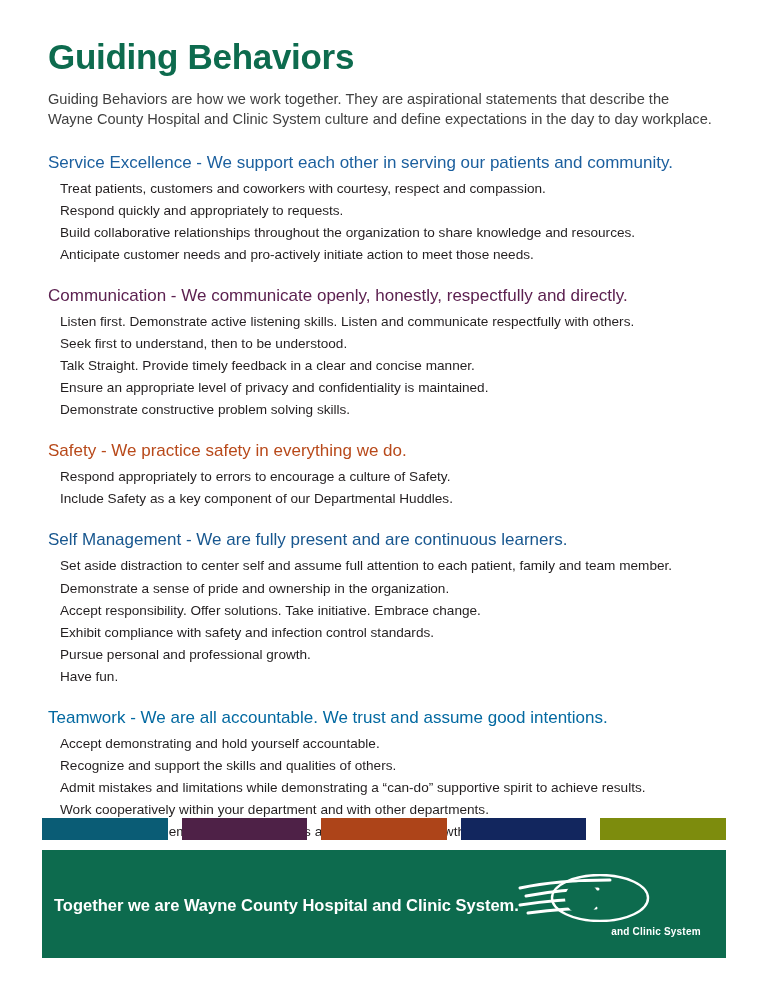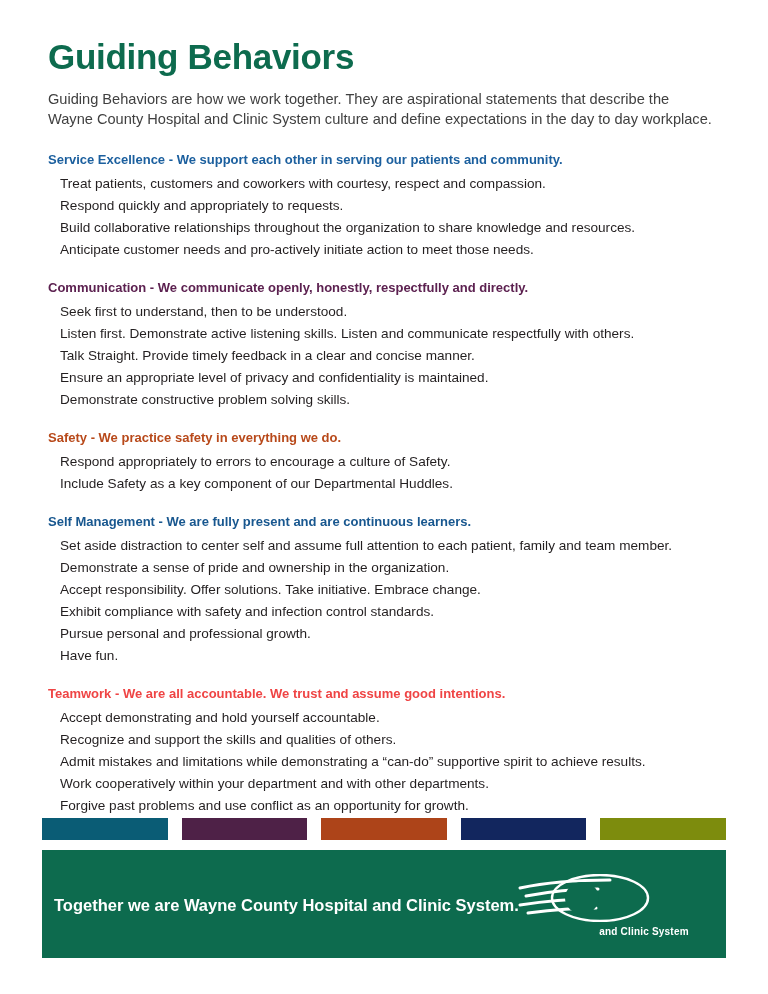--- a/index.html
+++ b/index.html
@@ -40,22 +40,22 @@
     font-weight: normal;
     line-height: 1.42;
     color: #404040;
     margin: 0 0 22px 0;
     width: 666px;
   }
   .section {
     margin-bottom: 19px;
   }
   .section-heading {
-    font-size: 13px;
-    font-weight: bold;
+    font-size: 17px;
+    font-weight: normal;
     margin: 0 0 4px 0;
     line-height: 1.3;
   }
   .section-items {
     list-style: none;
     margin: 0;
     padding: 0 0 0 12px;
   }
   .section-items li {
     font-size: 13.6px;
@@ -122,21 +122,21 @@
   }
   .logo-line2 {
     font-size: 17.5px;
     font-weight: bold;
     letter-spacing: 0.6px;
     line-height: 1.02;
     font-style: italic;
   }
   .logo-line3 {
     position: absolute;
-    left: 62px;
+    left: 74px;
     top: 60px;
     width: 128px;
     font-size: 10px;
     font-weight: bold;
     text-align: center;
     letter-spacing: 0.2px;
   }
 </style>
 </head>
 <body>
@@ -153,22 +153,22 @@
         <li>Treat patients, customers and coworkers with courtesy, respect and compassion.</li>
         <li>Respond quickly and appropriately to requests.</li>
         <li>Build collaborative relationships throughout the organization to share knowledge and resources.</li>
         <li>Anticipate customer needs and pro-actively initiate action to meet those needs.</li>
       </ul>
     </div>
 
     <div class="section">
       <div class="section-heading" style="color:#5c2150">Communication - We communicate openly, honestly, respectfully and directly.</div>
       <ul class="section-items">
+        <li>Listen first. Demonstrate active listening skills. Listen and communicate respectfully with others.</li>
         <li>Seek first to understand, then to be understood.</li>
-        <li>Listen first. Demonstrate active listening skills. Listen and communicate respectfully with others.</li>
         <li>Talk Straight. Provide timely feedback in a clear and concise manner.</li>
         <li>Ensure an appropriate level of privacy and confidentiality is maintained.</li>
         <li>Demonstrate constructive problem solving skills.</li>
       </ul>
     </div>
 
     <div class="section">
       <div class="section-heading" style="color:#b8491a">Safety - We practice safety in everything we do.</div>
       <ul class="section-items">
         <li>Respond appropriately to errors to encourage a culture of Safety.</li>
@@ -182,21 +182,21 @@
         <li>Set aside distraction to center self and assume full attention to each patient, family and team member.</li>
         <li>Demonstrate a sense of pride and ownership in the organization.</li>
         <li>Accept responsibility. Offer solutions. Take initiative. Embrace change.</li>
         <li>Exhibit compliance with safety and infection control standards.</li>
         <li>Pursue personal and professional growth.</li>
         <li>Have fun.</li>
       </ul>
     </div>
 
     <div class="section">
-      <div class="section-heading" style="color:#ef4444">Teamwork - We are all accountable. We trust and assume good intentions.</div>
+      <div class="section-heading" style="color:#0369a1">Teamwork - We are all accountable. We trust and assume good intentions.</div>
       <ul class="section-items">
         <li>Accept demonstrating and hold yourself accountable.</li>
         <li>Recognize and support the skills and qualities of others.</li>
         <li>Admit mistakes and limitations while demonstrating a “can-do” supportive spirit to achieve results.</li>
         <li>Work cooperatively within your department and with other departments.</li>
         <li>Forgive past problems and use conflict as an opportunity for growth.</li>
       </ul>
     </div>
   </div>
 

